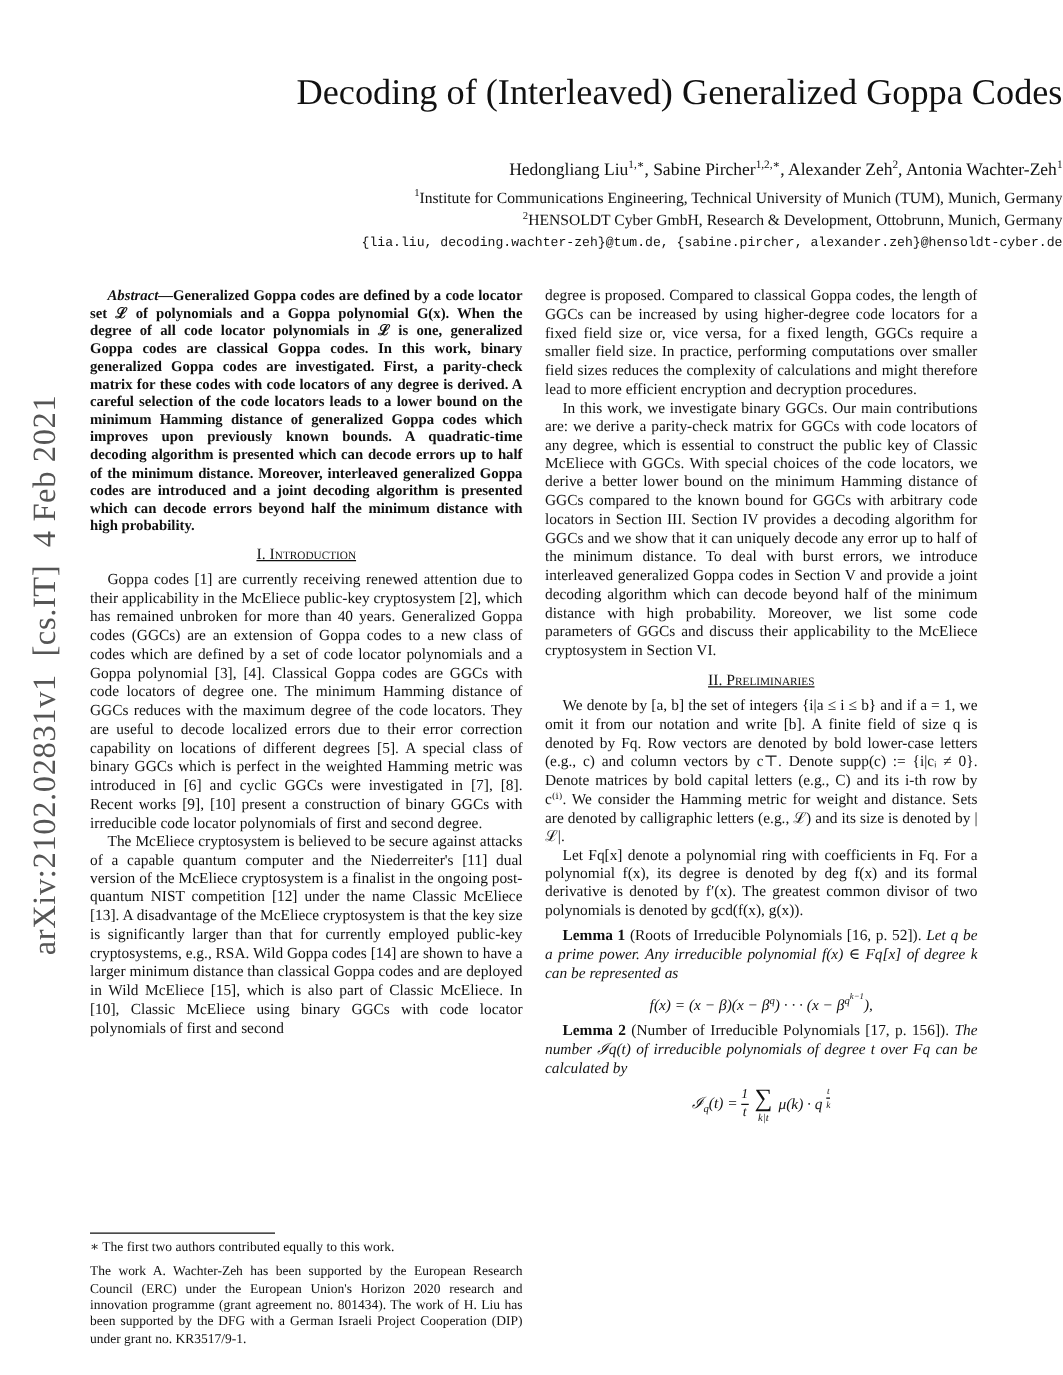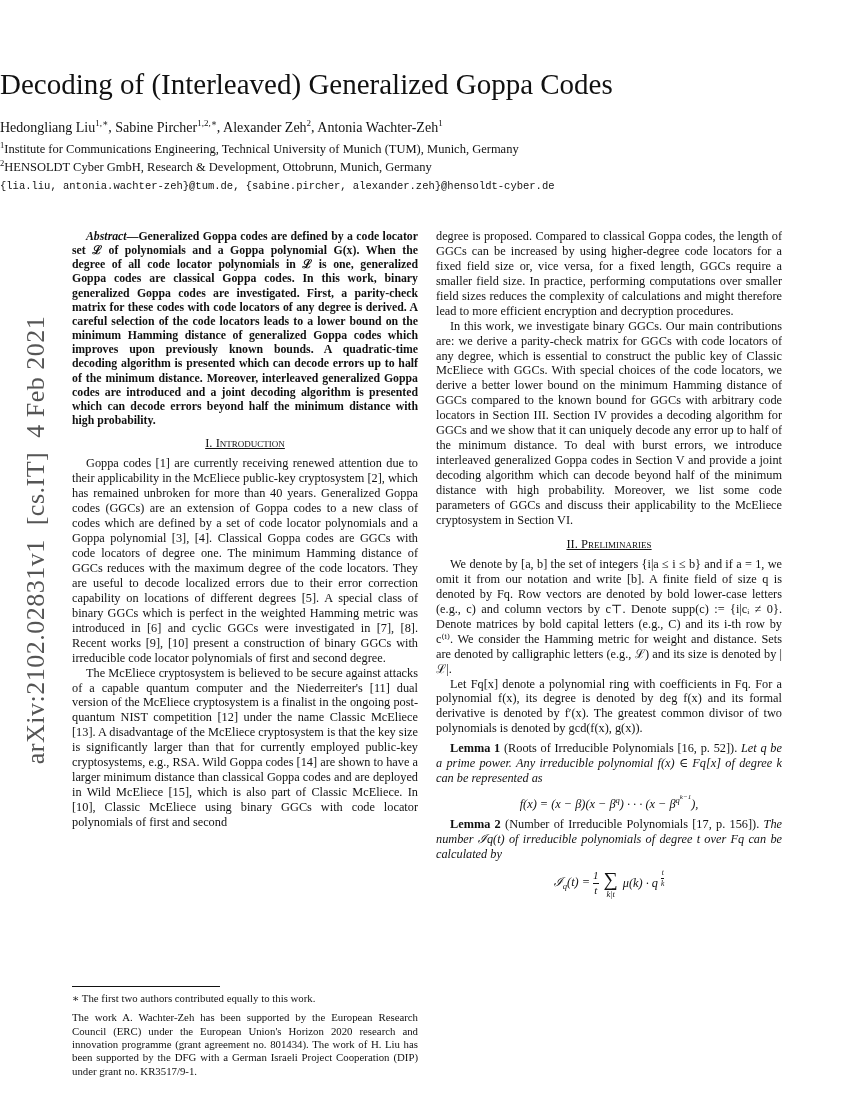--- a/index.html
+++ b/index.html
@@ -18,23 +18,23 @@
     position:absolute;
     left:36px; top:540px;
     transform:translate(-50%,-50%) rotate(-90deg);
     white-space:pre;
     font-size:26px;
     color:#555555;
     letter-spacing:0.5px;
   }
 
   
-  .header { position:absolute; top:68px; left:0; width:100%; text-align:left; }
+  .header { position:absolute; top:58px; left:0; width:100%; text-align:right;padding-left:16px; }
   .title { font-size:29px; font-weight:normal; }
-  .authors { margin-top:17px; font-size:14px; }
+  .authors { margin-top:35px; font-size:14px; }
   .authors sup { font-size:9px; }
   .affils { margin-top:4px; font-size:12.5px; line-height:1.38; }
   .affils sup { font-size:8.5px; }
   .emails {
     margin-top:4px;
     font-family:"Liberation Mono","DejaVu Sans Mono",monospace;
     font-size:10.5px;
   }
 
   
@@ -101,21 +101,21 @@
 
   <div class="arxiv-stamp">arXiv:2102.02831v1  [cs.IT]  4 Feb 2021</div>
 
   <div class="header">
     <div class="title">Decoding of (Interleaved) Generalized Goppa Codes</div>
     <div class="authors"><span>Hedongliang Liu</span><sup>1,∗</sup><span>, </span><span>Sabine Pircher</span><sup>1,2,∗</sup><span>, </span><span>Alexander Zeh</span><sup>2</sup><span>, </span><span>Antonia Wachter-Zeh</span><sup>1</sup></div>
     <div class="affils">
       <div><sup>1</sup><span>Institute for Communications Engineering, Technical University of Munich (TUM), Munich, Germany</span></div>
       <div><sup>2</sup><span>HENSOLDT Cyber GmbH, Research &amp; Development, Ottobrunn, Munich, Germany</span></div>
     </div>
-    <div class="emails">{lia.liu, antonia.wachter-zeh}@tum.de, {sabine.pircher, alexander.zeh}@hensoldt-cyber.de</div>
+    <div class="emails">{lia.liu, decoding.wachter-zeh}@tum.de, {sabine.pircher, alexander.zeh}@hensoldt-cyber.de</div>
   </div>
 
   <div class="col col-left">
     <div class="abstract"><span class="abs-label">Abstract—</span><span>Generalized Goppa codes are defined by a code locator set ℒ of polynomials and a Goppa polynomial G(x). When the degree of all code locator polynomials in ℒ is one, generalized Goppa codes are classical Goppa codes. In this work, binary generalized Goppa codes are investigated. First, a parity-check matrix for these codes with code locators of any degree is derived. A careful selection of the code locators leads to a lower bound on the minimum Hamming distance of generalized Goppa codes which improves upon previously known bounds. A quadratic-time decoding algorithm is presented which can decode errors up to half of the minimum distance. Moreover, interleaved generalized Goppa codes are introduced and a joint decoding algorithm is presented which can decode errors beyond half the minimum distance with high probability.</span></div>
 
     <div class="sec-head">I. Introduction</div>
 
     <div class="para">Goppa codes [1] are currently receiving renewed attention due to their applicability in the McEliece public-key cryptosystem [2], which has remained unbroken for more than 40 years. Generalized Goppa codes (GGCs) are an extension of Goppa codes to a new class of codes which are defined by a set of code locator polynomials and a Goppa polynomial [3], [4]. Classical Goppa codes are GGCs with code locators of degree one. The minimum Hamming distance of GGCs reduces with the maximum degree of the code locators. They are useful to decode localized errors due to their error correction capability on locations of different degrees [5]. A special class of binary GGCs which is perfect in the weighted Hamming metric was introduced in [6] and cyclic GGCs were investigated in [7], [8]. Recent works [9], [10] present a construction of binary GGCs with irreducible code locator polynomials of first and second degree.</div>
     <div class="para">The McEliece cryptosystem is believed to be secure against attacks of a capable quantum computer and the Niederreiter's [11] dual version of the McEliece cryptosystem is a finalist in the ongoing post-quantum NIST competition [12] under the name Classic McEliece [13]. A disadvantage of the McEliece cryptosystem is that the key size is significantly larger than that for currently employed public-key cryptosystems, e.g., RSA. Wild Goppa codes [14] are shown to have a larger minimum distance than classical Goppa codes and are deployed in Wild McEliece [15], which is also part of Classic McEliece. In [10], Classic McEliece using binary GGCs with code locator polynomials of first and second</div>
 

